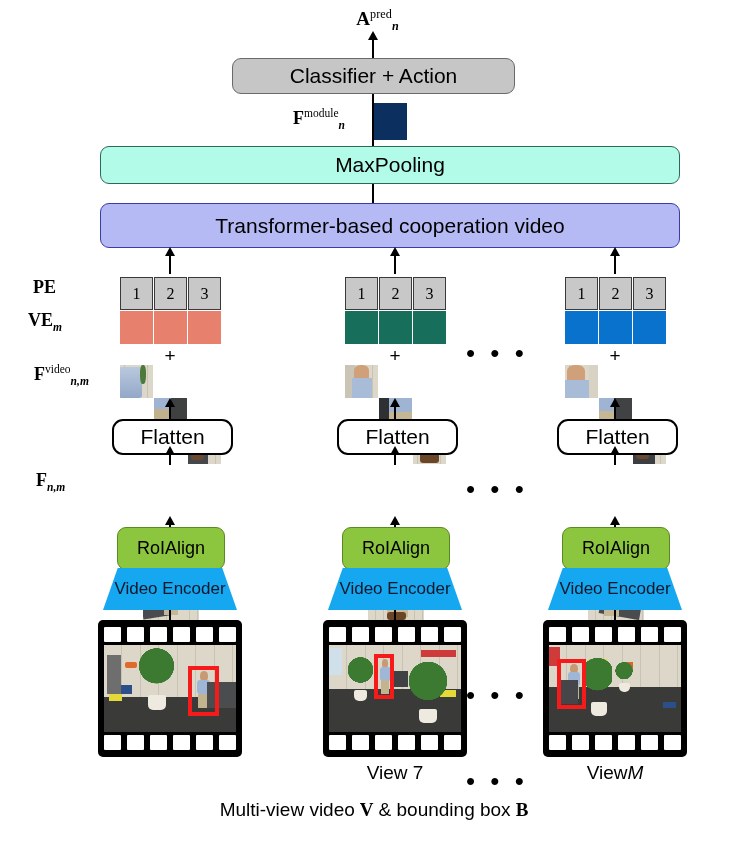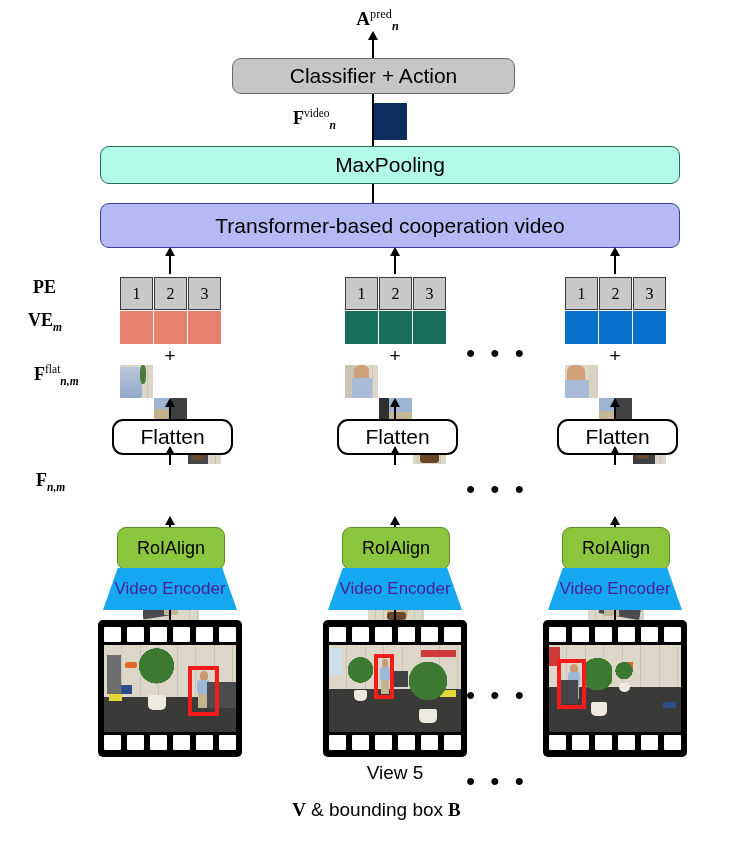--- a/index.html
+++ b/index.html
@@ -36,21 +36,21 @@
   .vline{background:#000;width:2.2px;}
   .arrow{position:absolute;width:0;height:0;
          border-left:5.5px solid transparent;border-right:5.5px solid transparent;
          border-bottom:9px solid #000;}
   .plus{font-size:19px;line-height:1;font-family:"Liberation Sans",sans-serif;}
   .dots{font-size:26px;letter-spacing:4px;line-height:1;}
 
   
   .encoder{background:#15a7f0;clip-path:polygon(11% 0,89% 0,100% 100%,0 100%);
            display:flex;align-items:center;justify-content:center;
-           font-size:17px;color:#4c1d95;}
+           font-size:17px;color:#0f172a;}
 
   
   .film{background:#000;border-radius:5px;box-sizing:border-box;
         display:flex;flex-direction:column;justify-content:space-between;
         padding:7px 6px;}
   .sprockets{display:flex;justify-content:space-between;height:15px;}
   .sprockets span{flex:0 0 13.2%;background:#fff;border-radius:1px;}
   .screen{position:relative;flex:1;margin:3px 0;overflow:hidden;background:#d9d4cc;}
   .bbox{position:absolute;border:4px solid #f51b1b;box-sizing:border-box;}
 
@@ -83,41 +83,41 @@
 <div class="abs vline" style="left:372px;top:38px;height:20px;"></div>
 <div class="arrow" style="left:367.5px;top:31px;"></div>
 
 <div class="abs rbox classifier ctr" style="left:232px;top:58px;width:283px;height:36px;font-size:21px;">
   <span>Classifier + Action</span>
 </div>
 
 <div class="abs vline" style="left:372px;top:94px;height:52px;"></div>
 <div class="abs joint" style="left:374px;top:103px;width:33px;height:37px;"></div>
 <div class="abs mathlbl" style="left:293px;top:107px;font-size:18px;">
-  <span>F</span><sup class="m">video</sup><sub class="mi">n</sub>
+  <span>F</span><sup class="m">module</sup><sub class="mi">n</sub>
 </div>
 
 <div class="abs rbox maxpool ctr" style="left:100px;top:146px;width:580px;height:38px;font-size:21px;">
   <span>MaxPooling</span>
 </div>
 
 <div class="abs vline" style="left:372px;top:184px;height:19px;"></div>
 
 <div class="abs rbox transformer ctr" style="left:100px;top:203px;width:580px;height:45px;font-size:21px;">
   <span>Transformer-based cooperation video</span>
 </div>
 
 <div class="abs mathlbl" style="left:33px;top:277px;font-size:18px;">
   <span>PE</span>
 </div>
 <div class="abs mathlbl" style="left:28px;top:310px;font-size:18px;">
   <span>VE</span><sub class="mi">m</sub>
 </div>
 <div class="abs mathlbl" style="left:34px;top:363px;font-size:18px;line-height:1.05;">
-  <span>F</span><sup class="m">flat</sup><sub class="mi">n,m</sub>
+  <span>F</span><sup class="m">video</sup><sub class="mi">n,m</sub>
 </div>
 <div class="abs mathlbl" style="left:36px;top:470px;font-size:18px;">
   <span>F</span><sub class="mi">n,m</sub>
 </div>
 
 <div class="abs dots" style="left:466px;top:340px;">
   <span>• • •</span></div>
 <div class="abs dots" style="left:466px;top:476px;">
   <span>• • •</span></div>
 <div class="abs dots" style="left:466px;top:682px;">
@@ -364,21 +364,21 @@
       <span></span>
         <span></span>
         <span></span>
         <span></span>
         <span></span>
         <span></span>
       </div>
   </div>
 
   <div class="abs viewlbl ctr" style="left:0;top:505px;width:150px;height:26px;">
-    <span>View 5</span>
+    <span>View 7</span>
       <i></i>
     </div>
 </div>
 
 <div class="abs" style="left:540px;top:255px;width:155px;height:600px;">
   <div class="abs vline" style="left:74px;top:-1px;height:20px;"></div>
   <div class="arrow" style="left:69.5px;top:-8px;"></div>
 
   <div class="abs pe ctr" style="left:25px;top:22px;width:33px;height:33px;">
     <span>1</span>
@@ -491,19 +491,24 @@
     <div class="sprockets">
       <span></span>
         <span></span>
         <span></span>
         <span></span>
         <span></span>
         <span></span>
       </div>
   </div>
 
+  <div class="abs viewlbl ctr" style="left:0;top:505px;width:150px;height:26px;">
+    <span>View </span>
+      <i>M</i>
+    </div>
 </div>
 
 <div class="abs caption ctr" style="left:0;top:796px;width:748px;height:28px;">
+  <span>Multi-view video</span>
   <b style="margin:0 5px;">V</b>
   <span>&amp; bounding box</span>
   <b style="margin-left:5px;">B</b>
 </div>
 
 </body></html>

